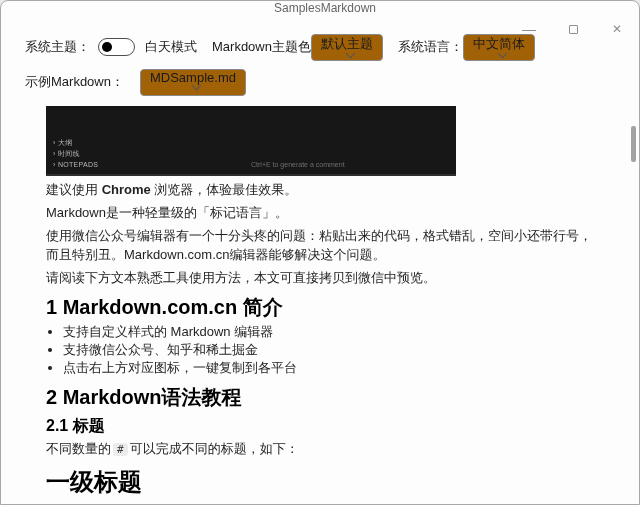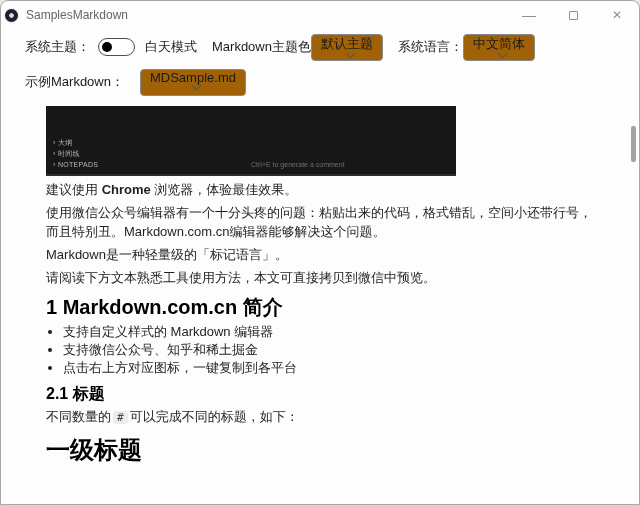--- a/index.html
+++ b/index.html
@@ -6,21 +6,21 @@
   html,body { width:640px; height:505px; }
   body { font-family:"Liberation Sans","DejaVu Sans",sans-serif; background:#eaeaea; }
 
   .window {
     width:640px; height:505px; background:#fdfdfd;
     border:1px solid #a8a8a8; border-radius:8px 8px 0 0;
     position:relative; overflow:hidden;
   }
 
   
-  .titlebar { height:28px; display:flex; align-items:center; padding-left:4px; }
+  .titlebar { height:28px; display:flex; align-items:center; padding-left:10px;flex-direction:column; }
   .app-icon {
     width:13px; height:13px; border-radius:50%; margin-right:8px;
     background:radial-gradient(circle at 50% 50%, #d8d4dc 0 2px, #241b2e 2.6px 100%);
     box-shadow:0 0 1px #7b5ea7;
   }
   .title { font-size:12px; color:#666; }
   .win-controls { margin-left:auto; display:flex; height:28px; }
   .win-btn { width:44px; height:28px; display:flex; align-items:center; justify-content:center;
              color:#8f8f8f; font-size:12px; }
   .win-btn .min-glyph { font-size:14px; line-height:6px; }
@@ -137,32 +137,33 @@
       <div class="shot-side">
         <div>› 大纲</div>
         <div>› 时间线</div>
         <div>› NOTEPADS</div>
       </div>
       <div class="shot-hint">Ctrl+E to generate a comment</div>
     </div>
 
     <p class="p"><span>建议使用 </span><b>Chrome</b><span> 浏览器，体验最佳效果。</span></p>
 
+    <p class="p">Markdown是一种轻量级的「标记语言」。</p>
     <p class="p">使用微信公众号编辑器有一个十分头疼的问题：粘贴出来的代码，格式错乱，空间小还带行号，而且特别丑。Markdown.com.cn编辑器能够解决这个问题。</p>
-    <p class="p">Markdown是一种轻量级的「标记语言」。</p>
     <p class="p">请阅读下方文本熟悉工具使用方法，本文可直接拷贝到微信中预览。</p>
 
     <div class="h1">1 Markdown.com.cn 简介</div>
 
     <ul class="bullets">
       <li>支持自定义样式的 Markdown 编辑器</li>
       <li>支持微信公众号、知乎和稀土掘金</li>
       <li>点击右上方对应图标，一键复制到各平台</li>
     </ul>
 
+    <div class="h1">2 Markdown语法教程</div>
     <div class="h2">2.1 标题</div>
 
     <p class="p"><span>不同数量的</span><span class="code">#</span><span>可以完成不同的标题，如下：</span></p>
 
     <div class="h1-big">一级标题</div>
 
   </div>
 
   <div class="vscroll-thumb"></div>
 

